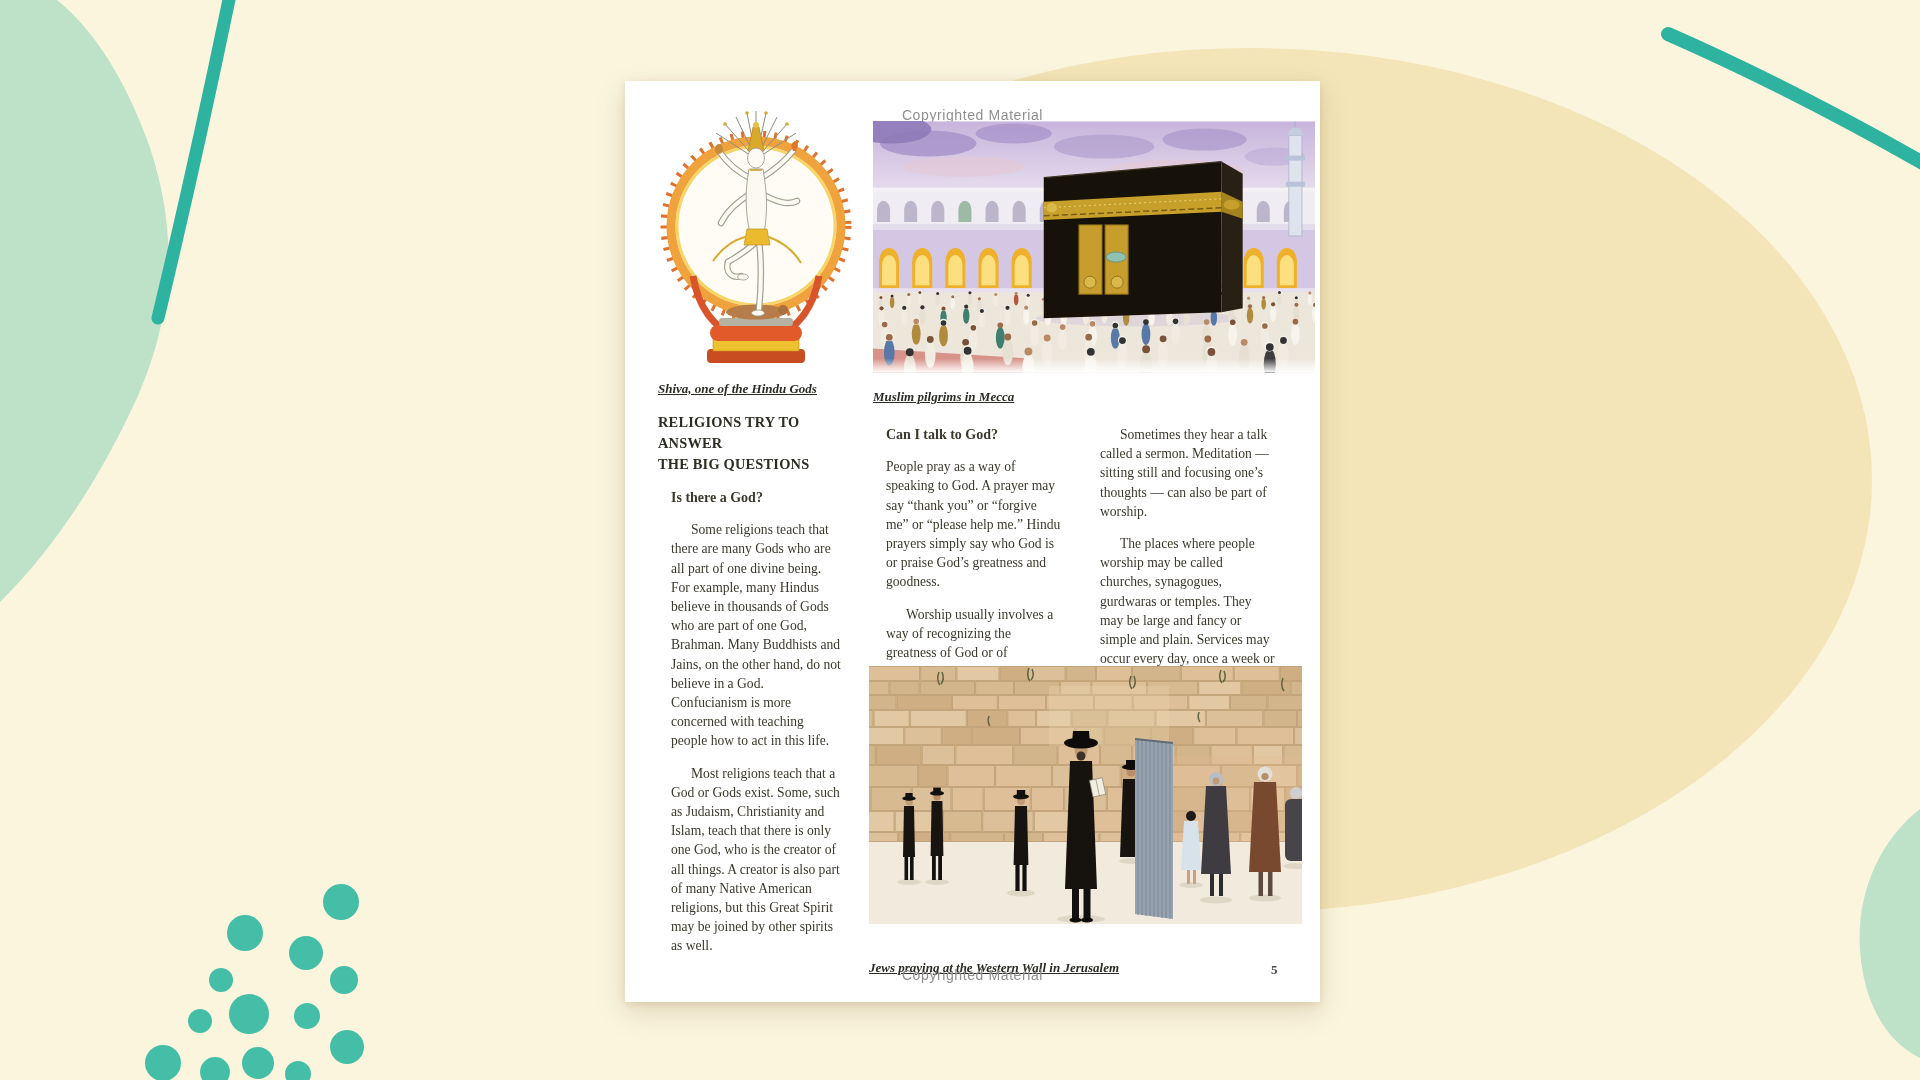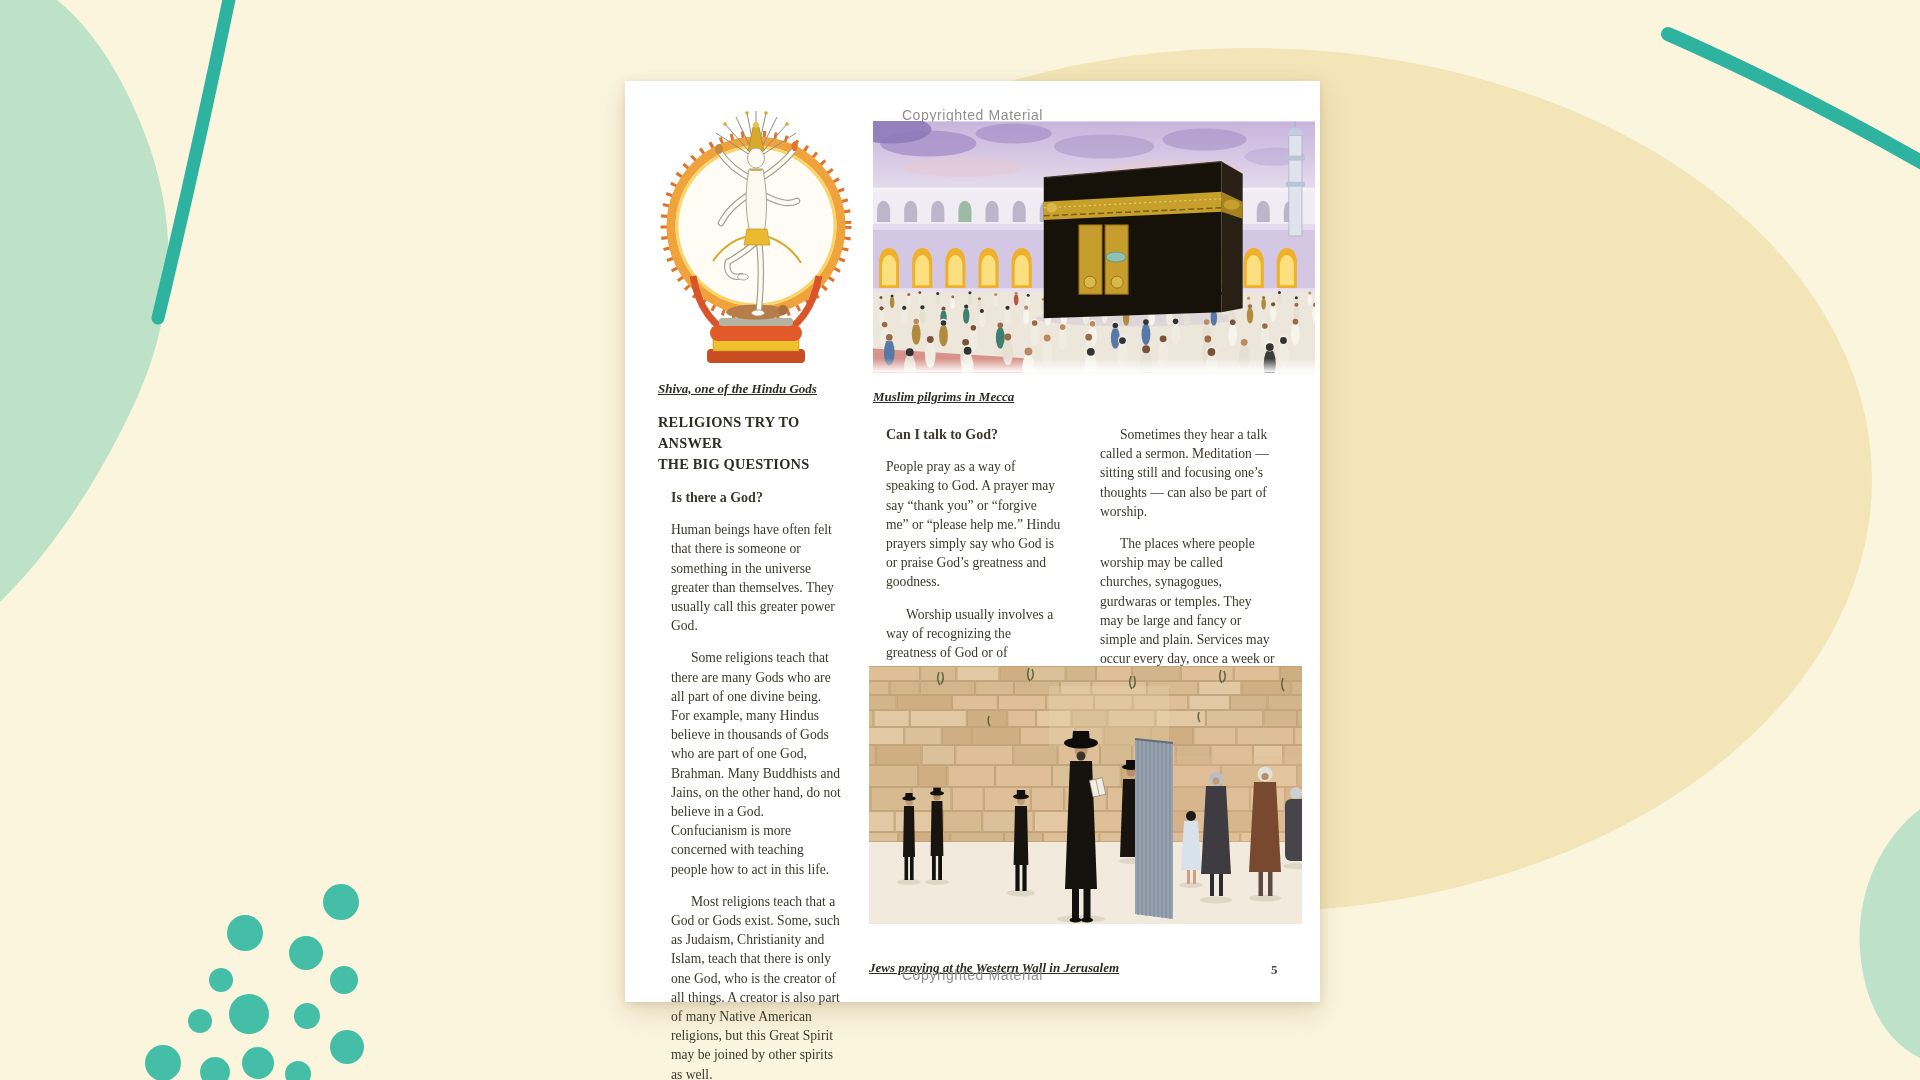--- a/index.html
+++ b/index.html
@@ -466,21 +466,20 @@
 
     <div class="caption cap-shiva">Shiva, one of the Hindu Gods</div>
     <div class="caption cap-mecca">Muslim pilgrims in Mecca</div>
 
     <div class="col col1">
       <div class="colhead">
         <div>RELIGIONS TRY TO ANSWER</div>
         <div>THE BIG QUESTIONS</div>
       </div>
       <p class="subhead">Is there a God?</p>
-      <p>Human beings have often felt that there is someone or something in the universe greater than themselves. They usually call this greater power God.</p>
       <p class="indent">Some religions teach that there are many Gods who are all part of one divine being. For example, many Hindus believe in thousands of Gods who are part of one God, Brahman. Many Buddhists and Jains, on the other hand, do not believe in a God. Confucianism is more concerned with teaching people how to act in this life.</p>
       <p class="indent">Most religions teach that a God or Gods exist. Some, such as Judaism, Christianity and Islam, teach that there is only one God, who is the creator of all things. A creator is also part of many Native American religions, but this Great Spirit may be joined by other spirits as well.</p>
     </div>
 
     <div class="col col2">
       <p class="subhead">Can I talk to God?</p>
       <p>People pray as a way of speaking to God. A prayer may say “thank you” or “forgive me” or “please help me.” Hindu prayers simply say who God is or praise God’s greatness and goodness.</p>
       <p class="indent">Worship usually involves a way of recognizing the greatness of God or of something beyond human beings. Prayer is often part of worship. At worship services, people gather together to pray aloud, chant or sing, and to listen to readings from holy books. They may kneel, sit or stand.</p>
     </div>
 

